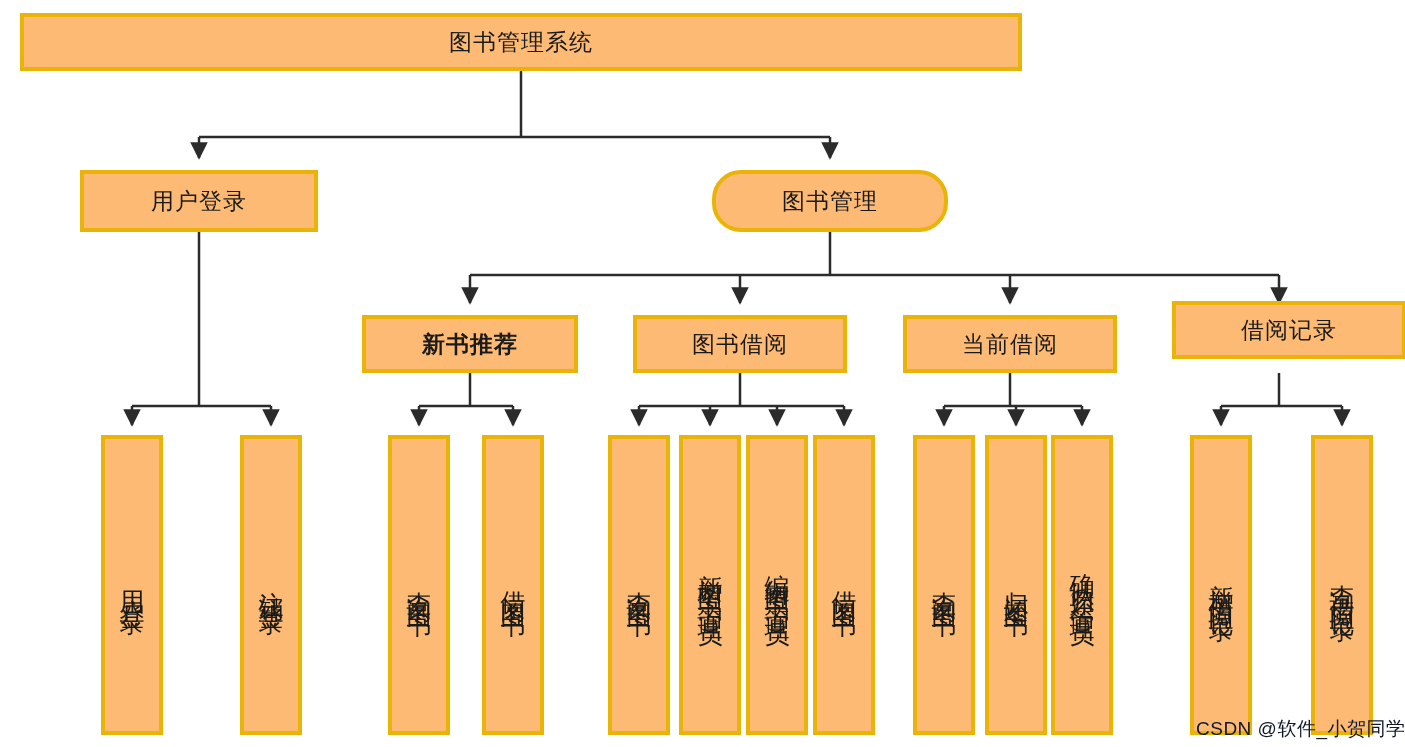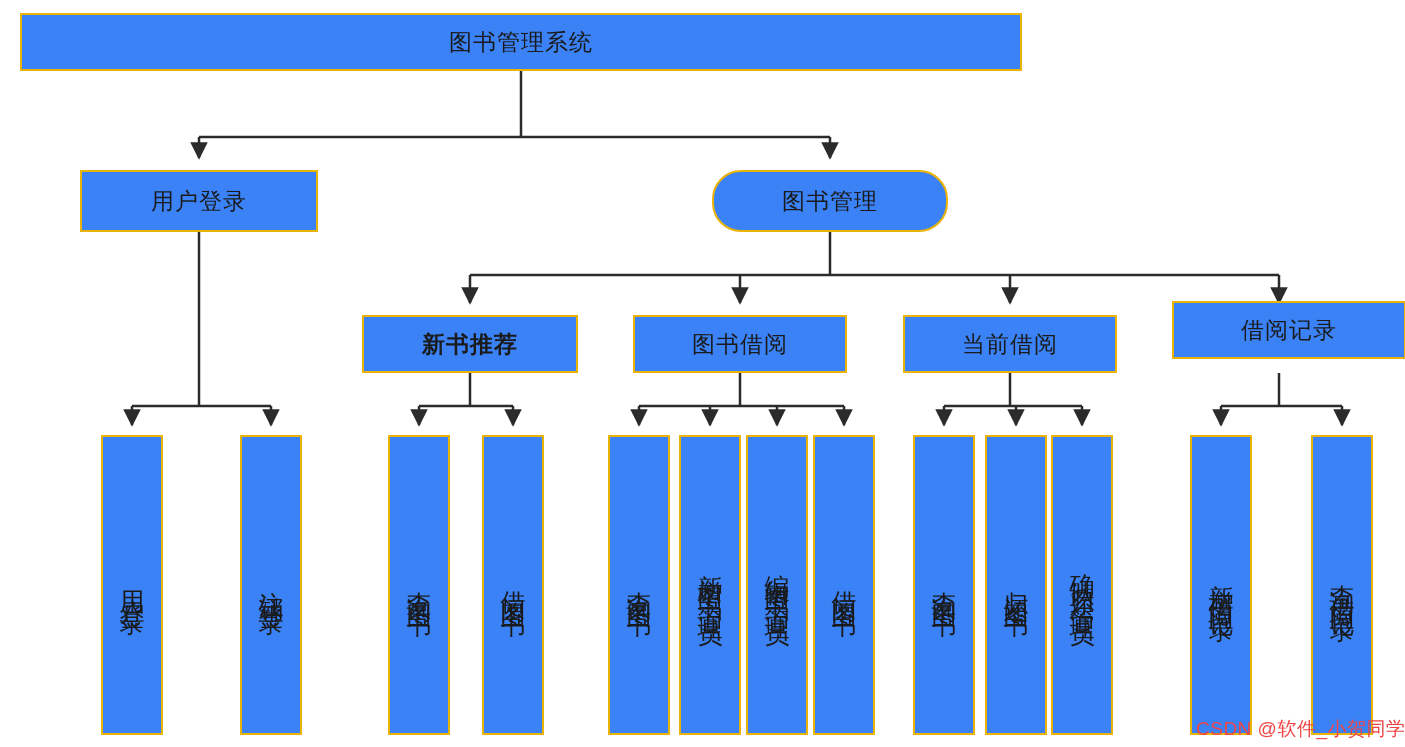--- a/index.html
+++ b/index.html
@@ -21,22 +21,22 @@
     position: absolute;
     left: 0;
     top: 0;
     width: 1405px;
     height: 747px;
     pointer-events: none;
   }
   .node {
     position: absolute;
     box-sizing: border-box;
-    background: #3b82f6;
-    border: 2px solid #eab308;
+    background: #fdba74;
+    border: 4px solid #eab308;
     display: flex;
     align-items: center;
     justify-content: center;
     color: #1a1a1a;
   }
   .node .label {
     display: block;
     text-align: center;
     line-height: 1.0;
   }
@@ -54,21 +54,21 @@
     text-orientation: upright;
     font-size: 25px;
     letter-spacing: 7px;
     line-height: 1.0;
     white-space: nowrap;
     text-align: center;
   }
   .watermark {
     position: absolute;
     font-size: 19px;
-    color: #ef4444;
+    color: #0f172a;
     white-space: nowrap;
     letter-spacing: 0.5px;
   }
 </style>
 </head>
 <body>
 
 <div id="canvas">
 
   <svg class="edges" viewBox="0 0 1405 747">

